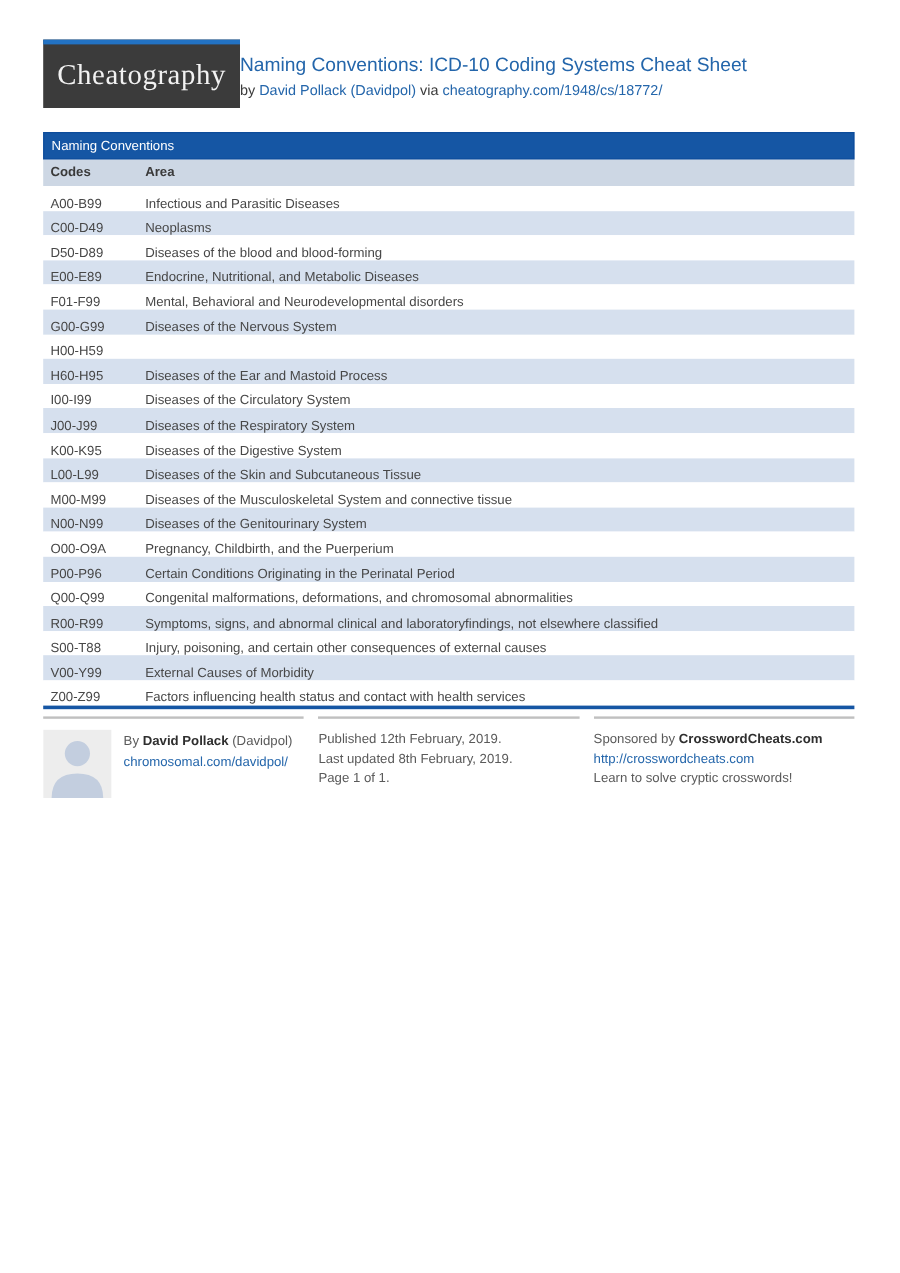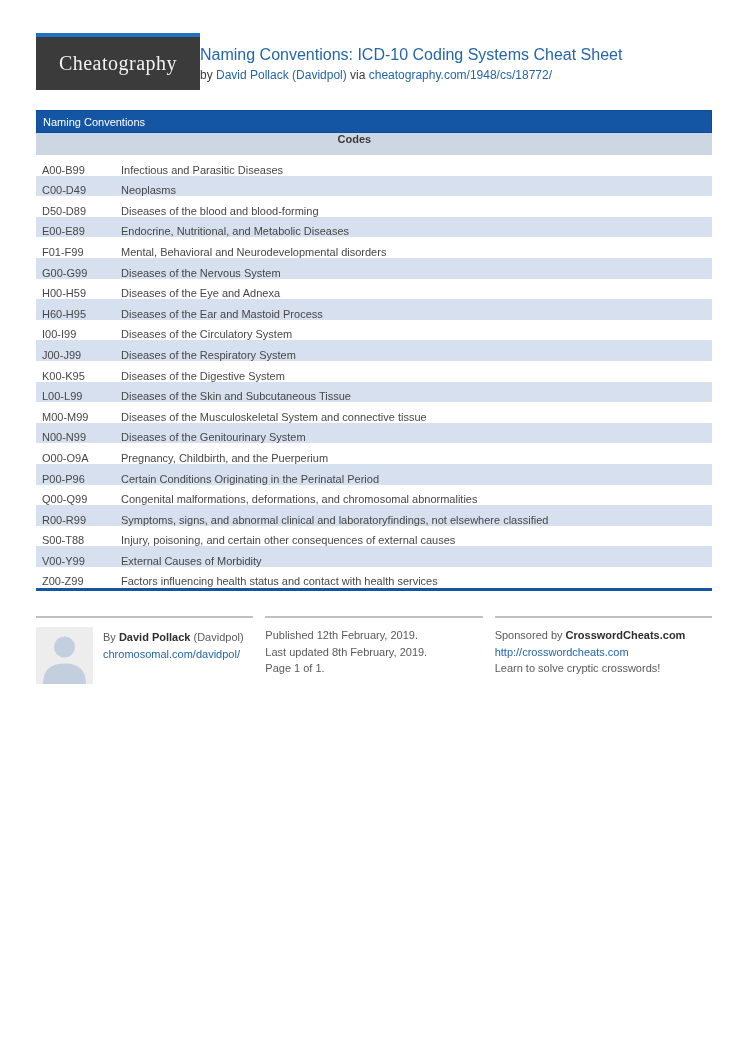--- a/index.html
+++ b/index.html
@@ -10,50 +10,50 @@
     position: relative; overflow: hidden;
   }
   .page { position: absolute; top: 0; left: 0; width: 750px; height: 1061px; background: #fff; }
 
   
   .header { position: absolute; top: 33px; left: 36px; right: 38px; display: flex; align-items: flex-start; }
   .logo {
     width: 164px; height: 57px; flex: 0 0 164px;
     background: #3b3b3b; border-top: 4px solid #2272c3;
     display: flex; align-items: center; justify-content: center;
-    color: #f2f2f2; font-family: "Liberation Serif", serif; font-size: 20px; letter-spacing: 0.5px;
+    color: #f2f2f2; font-family: "Liberation Serif", serif; font-size: 24px; letter-spacing: 0.5px;
   }
   .title-block { padding-top: 12px; }
   .page-title { color: #2466ab; font-size: 16px; font-weight: normal; line-height: 1.2; }
   .byline { margin-top: 4px; font-size: 12px; color: #3c3c3c; }
   .byline a, .link { color: #2466ab; text-decoration: none; cursor: pointer; }
 
   
   .sheet-table { position: absolute; top: 110px; left: 36px; width: 676px; }
   .table-title {
     background: #1556a4; border: 1px solid #0d4c9b;
     color: #ffffff; font-size: 11px; font-weight: normal;
     height: 23px; display: flex; align-items: center; padding-left: 6px;
   }
   .thead {
     background: #cdd7e4; height: 22px;
     display: flex; align-items: center;
-    font-size: 11px; font-weight: bold; color: #3a3a3a; flex-direction: column;
+    font-size: 11px; font-weight: bold; color: #3a3a3a;
   }
   .trow {
     display: flex; align-items: flex-end; min-height: 20.6px;
     font-size: 11px; color: #474747; background: #ffffff;
   }
   .trow:nth-child(even) { background: #d6e0ee; }
   .cell-code { width: 85px; flex: 0 0 85px; padding-left: 6px; }
   .cell-area { flex: 1; padding-right: 4px; white-space: nowrap; overflow: hidden; }
   .table-bottom-rule { height: 3px; background: #1556a4; margin-top: 1px; }
 
   
-  .footer { position: absolute; top: 616px; left: 36px; width: 676px; display: flex; gap: 12px; }
+  .footer { position: absolute; top: 597px; left: 36px; width: 676px; display: flex; gap: 12px; }
   .fcol { flex: 1 1 0; border-top: 2px solid #c0c0c0; padding-top: 9px; font-size: 11px; color: #5a5a5a; line-height: 16.5px; }
   .fcol .strong { font-weight: bold; color: #2e2e2e; }
   .author-col { display: flex; }
   .avatar { width: 57px; height: 57px; flex: 0 0 57px; margin-right: 10px; }
   .author-text { padding-top: 2px; }
 </style>
 </head>
 <body>
 
 <div class="page">
@@ -102,21 +102,20 @@
       <div class="cell-area">Mental, Behavioral and Neurodevelopmental disorders</div>
     </div>
 
     <div class="trow">
       <div class="cell-code">G00-G99</div>
       <div class="cell-area">Diseases of the Nervous System</div>
     </div>
 
     <div class="trow">
       <div class="cell-code">H00-H59</div>
-      <div class="cell-area">Diseases of the Eye and Adnexa</div>
     </div>
 
     <div class="trow">
       <div class="cell-code">H60-H95</div>
       <div class="cell-area">Diseases of the Ear and Mastoid Process</div>
     </div>
 
     <div class="trow">
       <div class="cell-code">I00-I99</div>
       <div class="cell-area">Diseases of the Circulatory System</div>

